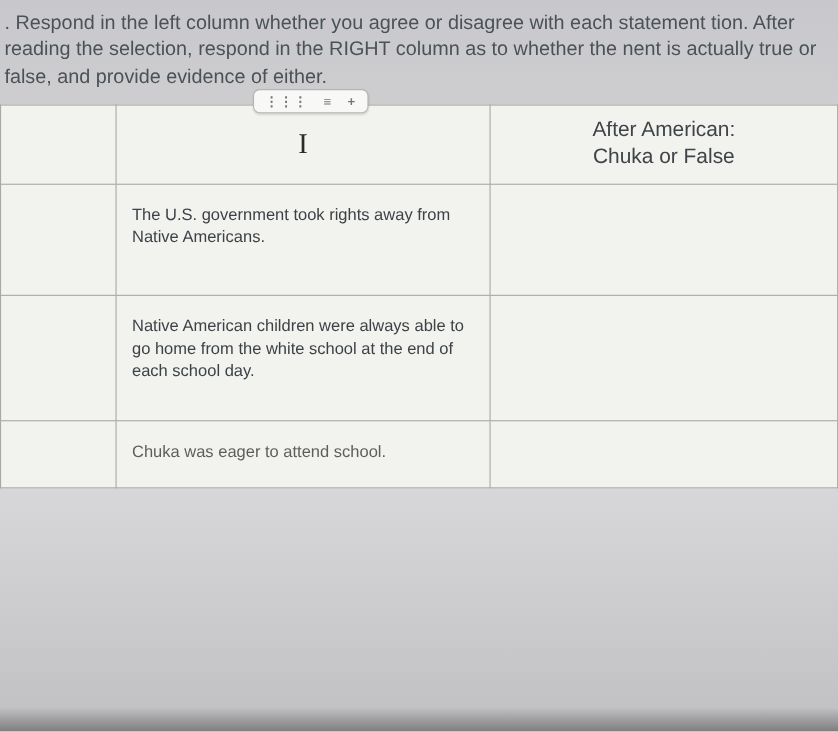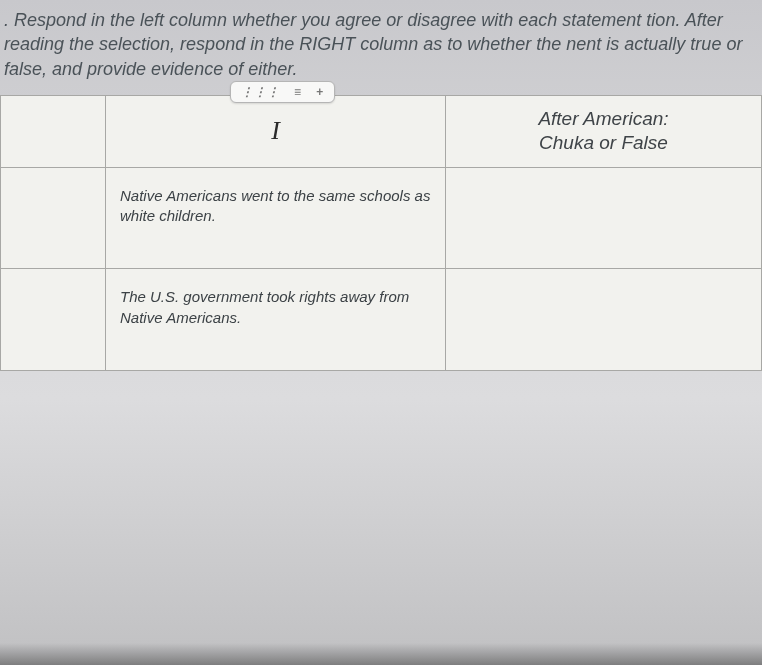--- a/index.html
+++ b/index.html
@@ -1,19 +1,18 @@
 <!DOCTYPE html>
 <html><head>
   <meta charset="utf-8">
   <style>
     * {
       box-sizing: border-box;
       margin: 0;
       padding: 0;
-      font-style: italic;
     }
     body {
       font-family: Arial, Helvetica, sans-serif;
       background: linear-gradient(180deg, #c8c8cc 0%, #d4d4d6 30%, #dcdcde 60%, #c0c0c2 100%);
       width: 762px;
       height: 665px;
       overflow: hidden;
       position: relative;
     }
     .instructions {
@@ -131,27 +130,32 @@
         <tr>
       <td class="left-header"></td>
       <td class="header-cell">
         <span class="cursor-mark">I</span>
       </td>
       <td class="header-cell">
         <span>After American:</span><br>
         <span>Chuka or False</span>
       </td>
     </tr>
-    <tr class="row-1">
-      <td></td>
-      <td class="stmt-cell">Native Americans went to the same schools as white children.</td>
-      <td></td>
-    </tr>
     <tr class="row-3">
       <td></td>
       <td class="stmt-cell">The U.S. government took rights away from Native Americans.</td>
+      <td></td>
+    </tr>
+    <tr class="row-4">
+      <td></td>
+      <td class="stmt-cell">Native American children were always able to go home from the white school at the end of each school day.</td>
+      <td></td>
+    </tr>
+    <tr class="row-5">
+      <td></td>
+      <td class="stmt-cell">Chuka was eager to attend school.</td>
       <td></td>
     </tr>
   </tbody>
     </table>
 </div>
 
 <div class="bottom-shadow"></div>
 
 </body></html>

